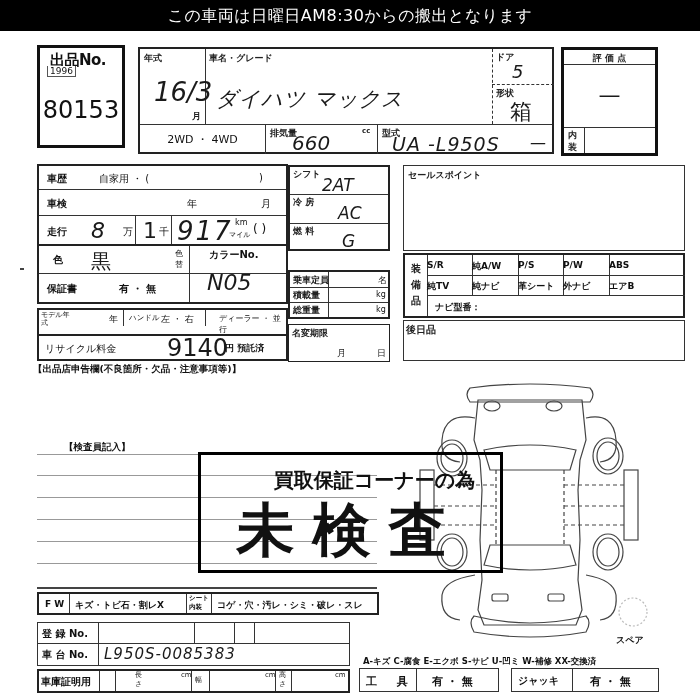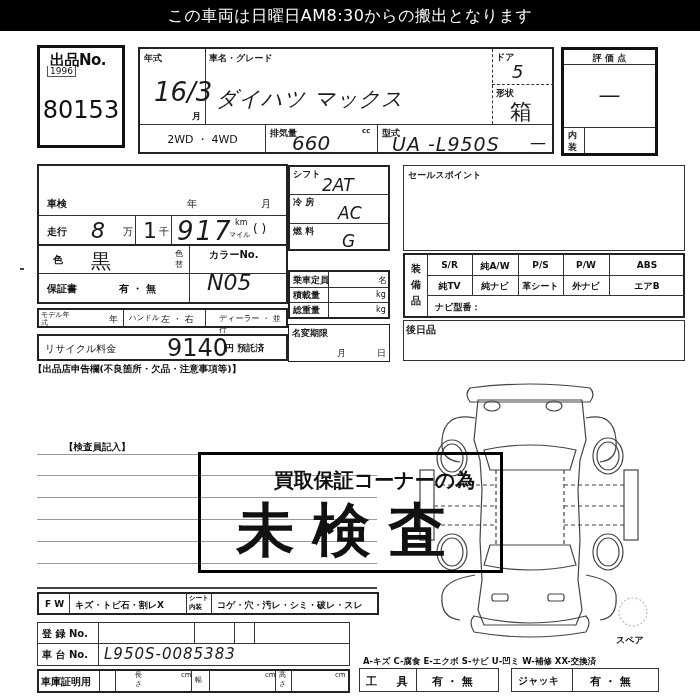--- a/index.html
+++ b/index.html
@@ -27,31 +27,31 @@
   .dashh { position:absolute; border-top:1px dashed #333; }
 
   
   #score { left:561px; top:47px; width:97px; height:109px; border:3px solid #111; }
 
   
   #hist { left:37px; top:164px; width:251px; height:140px; border:2px solid #222; }
   #hist .row { position:absolute; left:0; width:100%; border-bottom:1px solid #333; }
   .rowlbl { position:absolute; font-size:10px; font-weight:bold; }
 
-  #model { left:37px; top:308px; width:251px; height:20px; border:2px solid #222; font-size:8px; }
+  #model { left:37px; top:308px; width:251px; height:28px; border:2px solid #222; font-size:8px; }
   #recycle { left:37px; top:334px; width:251px; height:27px; border:2px solid #222; }
 
   
   .midbox { position:absolute; left:288px; width:102px; border:2px solid #222; }
 
   
   #sales { left:403px; top:165px; width:282px; height:86px; border:1px solid #333; }
   #equip { left:403px; top:253px; width:282px; height:65px; border:2px solid #222; }
   #later { left:403px; top:320px; width:282px; height:41px; border:1px solid #333; }
-  #equip .eq { position:absolute; font-size:9px; text-align:center; font-weight:bold; }
+  #equip .eq { position:absolute; font-size:9px; font-weight:bold; }
 
   .section-title { font-size:9.5px; font-weight:bold; }
 
   .ruled { position:absolute; left:37px; width:340px; border-top:1px solid #999; }
 
   #stamp { left:198px; top:452px; width:305px; height:121px; border:3px solid #000; background:rgba(255,255,255,0.0); }
   #stamp .line1 { position:absolute; left:0; width:100%; top:12px; text-align:center; font-size:20px; font-weight:bold; letter-spacing:0;padding-left:48px; }
   #stamp .line2 { position:absolute; left:0; width:100%; top:40px; text-align:center; font-size:58px; font-weight:bold; letter-spacing:18px; line-height:70px; }
 
   #fw { left:37px; top:592px; width:342px; height:23px; border:2px solid #222; font-size:9px; font-weight:bold; }
@@ -107,20 +107,25 @@
 <div id="score" class="abs">
   <div class="hline" style="left:0;top:14px;width:100%;"></div>
   <div class="hline" style="left:0;top:77px;width:100%;"></div>
   <div class="vline" style="left:20px;top:77px;height:26px;"></div>
   <span class="cell lbl" style="left:0;width:100%;top:2px;text-align:center;">評 価 点</span>
   <span class="cell hand" style="left:0;width:100%;top:32px;text-align:center;font-size:22px;font-style:normal;">—</span>
   <span class="cell lbl" style="left:4px;top:79px;width:12px;font-size:9px;line-height:12px;">内装</span>
 </div>
 
 <div id="hist" class="abs">
+  <div class="row" style="top:0;height:24px;">
+    <span class="rowlbl" style="left:8px;top:6px;">車歴</span>
+    <span class="rowlbl" style="left:60px;top:6px;font-weight:normal;">自家用 ・ (</span>
+    <span class="rowlbl" style="left:220px;top:6px;font-weight:normal;">)</span>
+  </div>
   <div class="row" style="top:24px;height:26px;">
     <span class="rowlbl" style="left:8px;top:7px;">車検</span>
     <span class="rowlbl" style="left:148px;top:7px;font-weight:normal;">年</span>
     <span class="rowlbl" style="left:222px;top:7px;font-weight:normal;">月</span>
   </div>
   <div class="row" style="top:50px;height:30px;border-bottom:2px solid #222;">
     <span class="rowlbl" style="left:8px;top:9px;">走行</span>
     <span class="hand" style="position:absolute;left:52px;top:2px;font-size:22px;">8</span>
     <span class="rowlbl" style="left:84px;top:9px;font-weight:normal;">万</span>
     <div class="vline" style="left:96px;top:0;height:28px;"></div>

